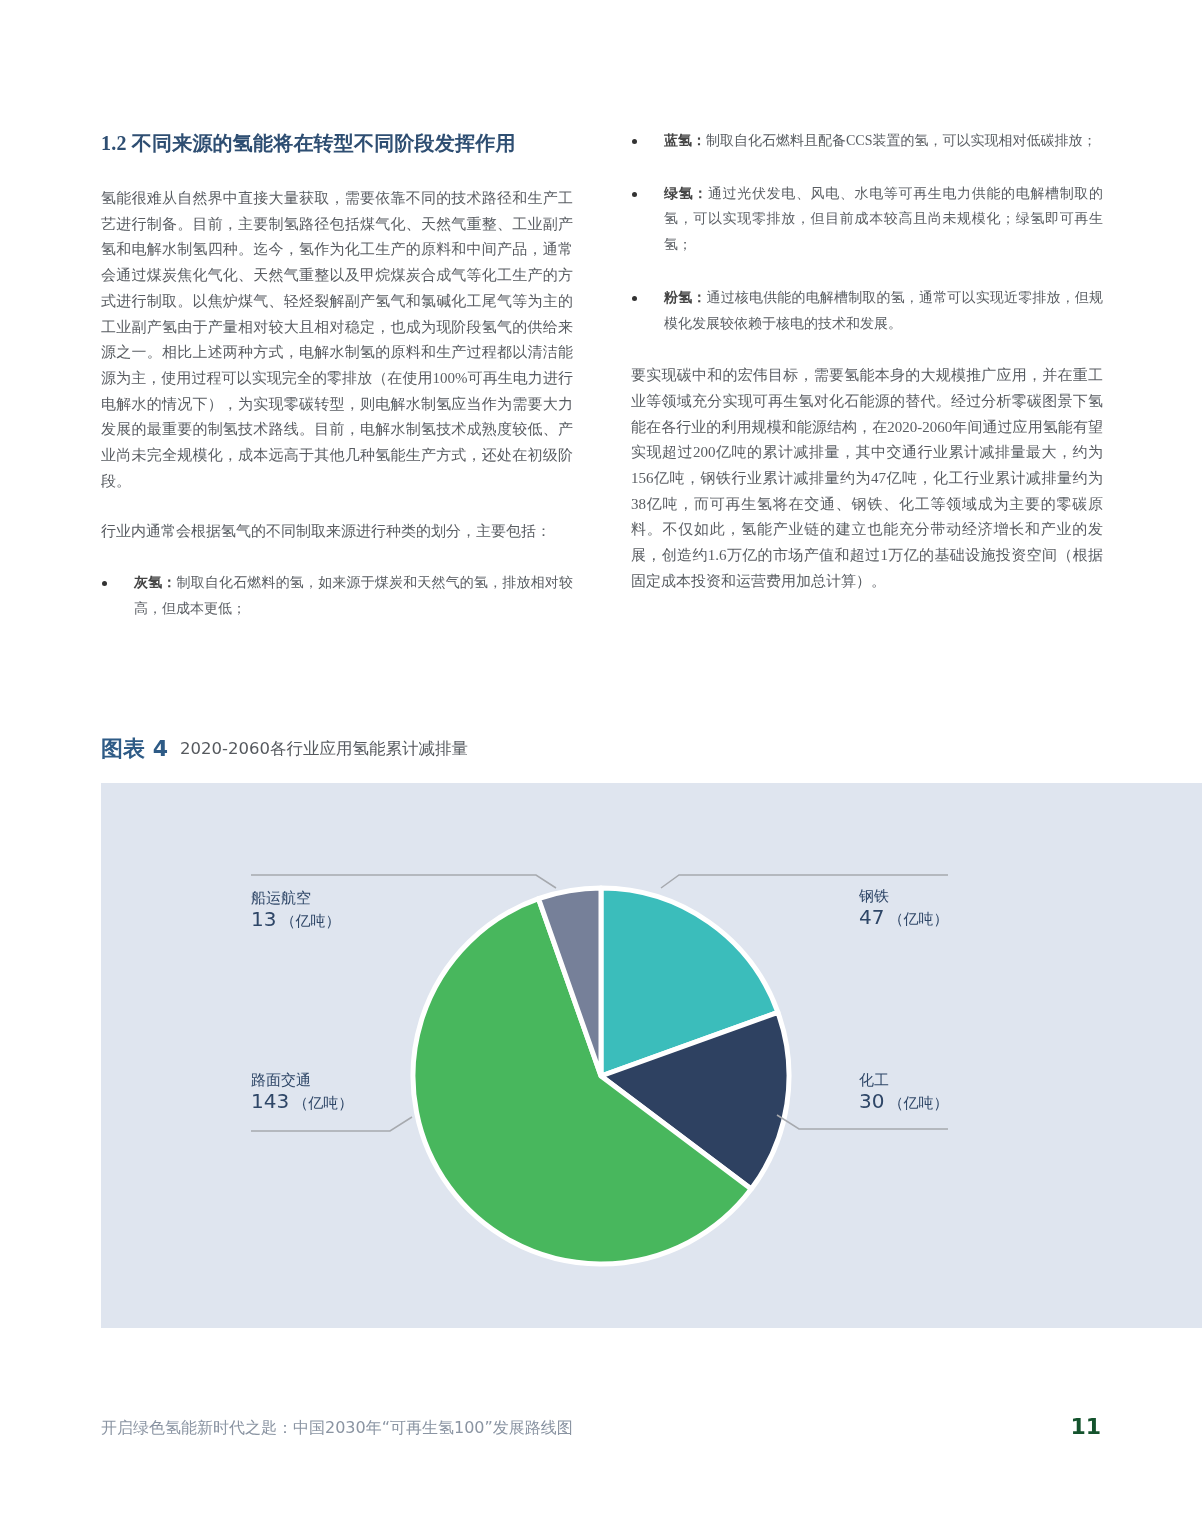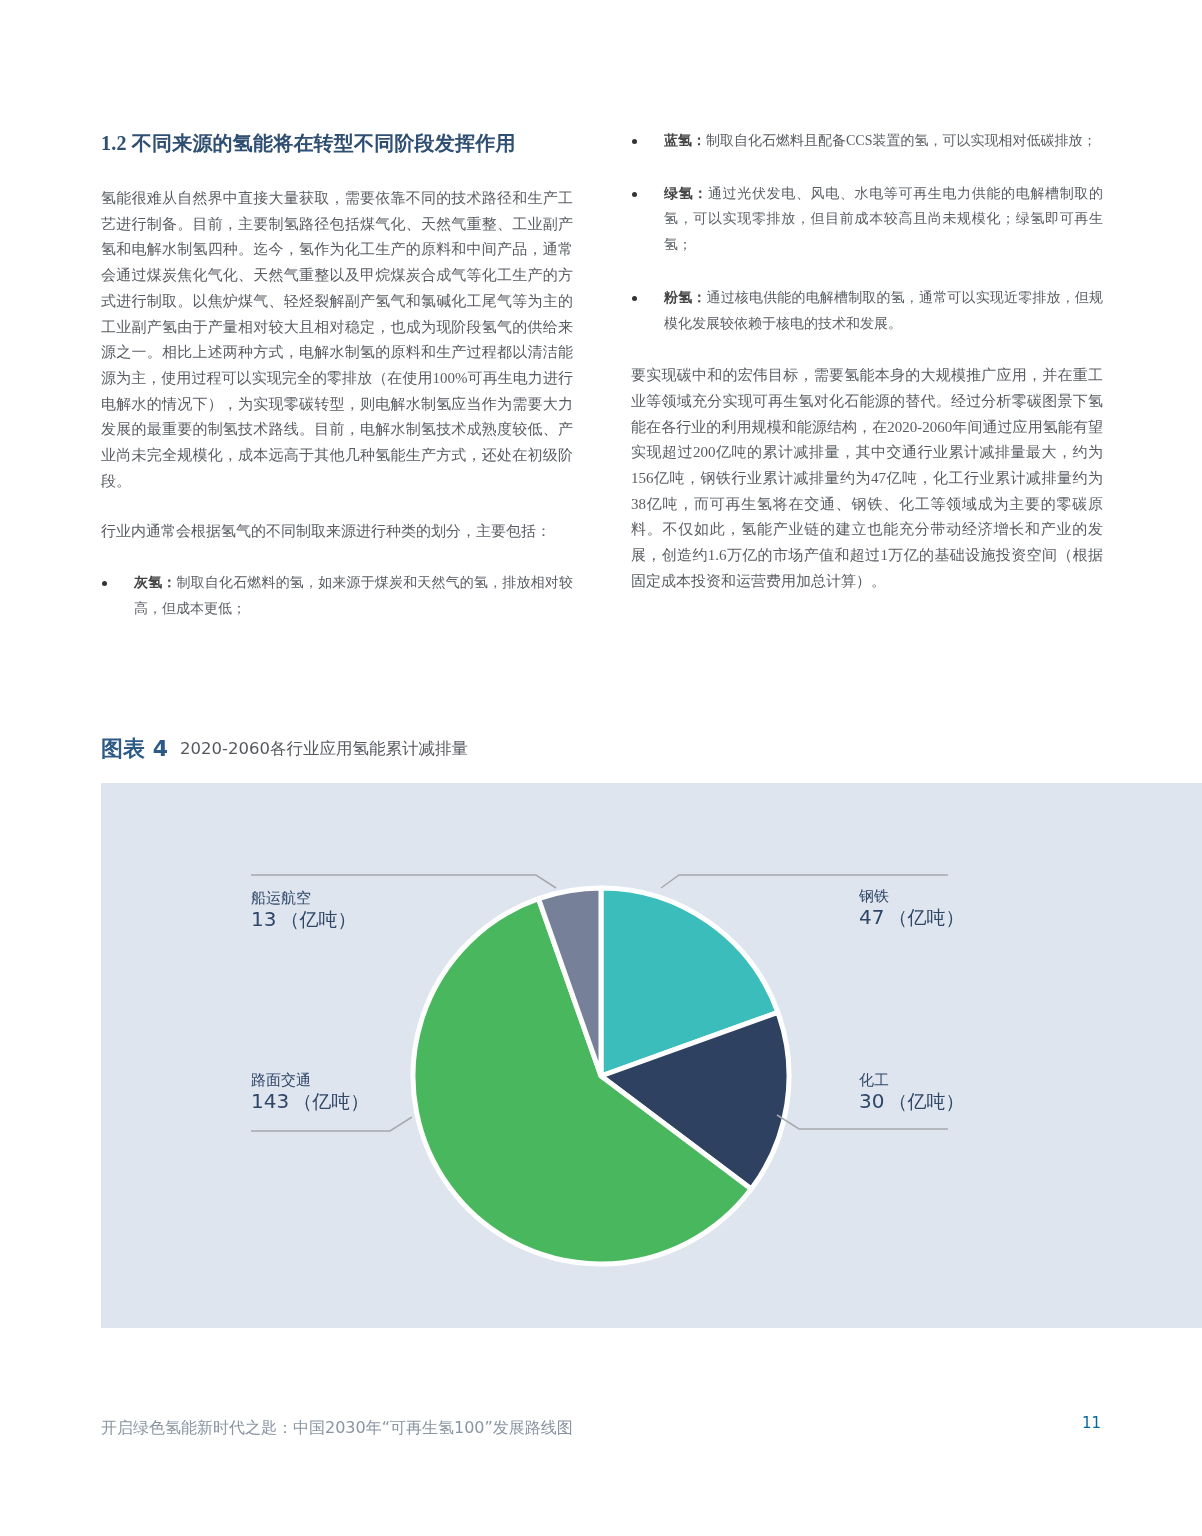--- a/index.html
+++ b/index.html
@@ -30,24 +30,24 @@
 
   .fig-title { position: absolute; left: 101px; top: 733px; height: 32px; display: flex; align-items: center; }
   .fig-title .fig-no { font-size: 22px; color: #2e5b86; font-weight: bold; margin-right: 12px; }
   .fig-title .fig-text { font-size: 16.5px; color: #55595e; font-weight: normal; }
 
   .chart-panel { position: absolute; left: 101px; top: 783px; width: 1172px; height: 545px; background: #dfe5ef; }
   .chart-panel svg { position: absolute; left: 0; top: 0; }
   .lbl { position: absolute; color: #2e4667; }
   .lbl .name { font-size: 15px; line-height: 18px; display: block; }
   .lbl .val { font-size: 20px; line-height: 24px; }
-  .lbl .unit { font-size: 19px; margin-left: 4px; margin-top: 40px; }
+  .lbl .unit { font-size: 15px; margin-left: 4px; margin-top: 40px; }
 
   .footer-text { position: absolute; left: 101px; top: 1418px; font-size: 16px; color: #8a94a2; }
-  .page-no { position: absolute; right: 101px; top: 1414px; font-size: 15px; font-weight: normal; color: #0369a1; }
+  .page-no { position: absolute; right: 101px; top: 1414px; font-size: 22px; font-weight: bold; color: #14532d; }
 </style>
 </head>
 <body>
 
 <div class="col col-left">
   <h2 class="section-title">1.2 不同来源的氢能将在转型不同阶段发挥作用</h2>
   <p class="body gap">氢能很难从自然界中直接大量获取，需要依靠不同的技术路径和生产工艺进行制备。目前，主要制氢路径包括煤气化、天然气重整、工业副产氢和电解水制氢四种。迄今，氢作为化工生产的原料和中间产品，通常会通过煤炭焦化气化、天然气重整以及甲烷煤炭合成气等化工生产的方式进行制取。以焦炉煤气、轻烃裂解副产氢气和氯碱化工尾气等为主的工业副产氢由于产量相对较大且相对稳定，也成为现阶段氢气的供给来源之一。相比上述两种方式，电解水制氢的原料和生产过程都以清洁能源为主，使用过程可以实现完全的零排放（在使用100%可再生电力进行电解水的情况下），为实现零碳转型，则电解水制氢应当作为需要大力发展的最重要的制氢技术路线。目前，电解水制氢技术成熟度较低、产业尚未完全规模化，成本远高于其他几种氢能生产方式，还处在初级阶段。</p>
   <p class="body gap">行业内通常会根据氢气的不同制取来源进行种类的划分，主要包括：</p>
   <ul class="bullets">
     <li>

